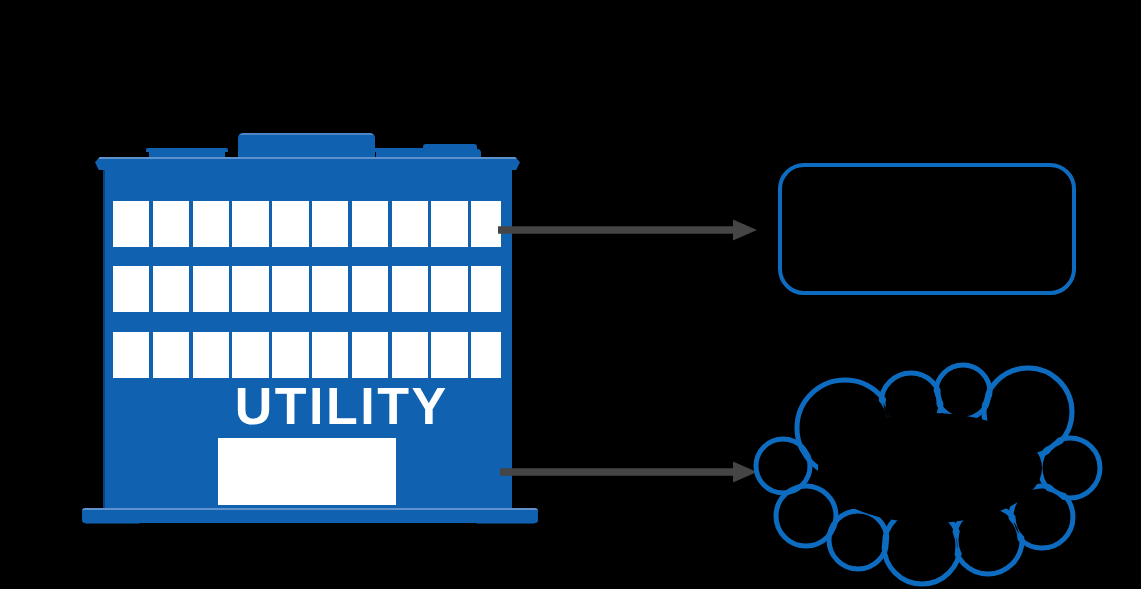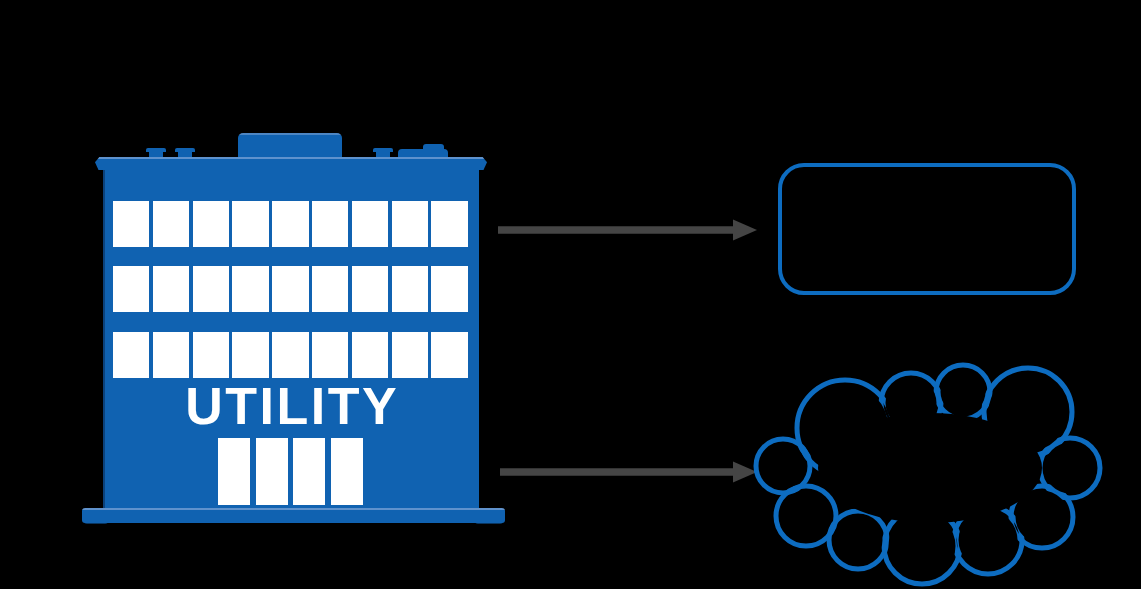--- a/index.html
+++ b/index.html
@@ -14,21 +14,21 @@
     --label-white:#ffffff;
   }
   html,body{margin:0;padding:0;background:#000;}
   .canvas{
     position:relative;
     width:1141px;height:589px;
     background:var(--canvas-bg);
     overflow:hidden;
     font-family:"Liberation Sans", sans-serif;
   }
-  .abs{position:absolute;}
+  .abs{position:absolute;padding-left:33px;}
 
   
   .building{position:absolute;left:0;top:0;width:520px;height:589px;}
   .penthouse{
     left:238px;top:133px;width:104px;height:26px;
     background:linear-gradient(to bottom,#4d86c4 0 2px,var(--building-fill) 2px);
     border-radius:5px 5px 0 0;
   }
   .vent-cap{height:4px;border-radius:2px 2px 0 0;background:var(--building-fill);}
   .vent-body{height:8px;background:var(--building-fill);}

